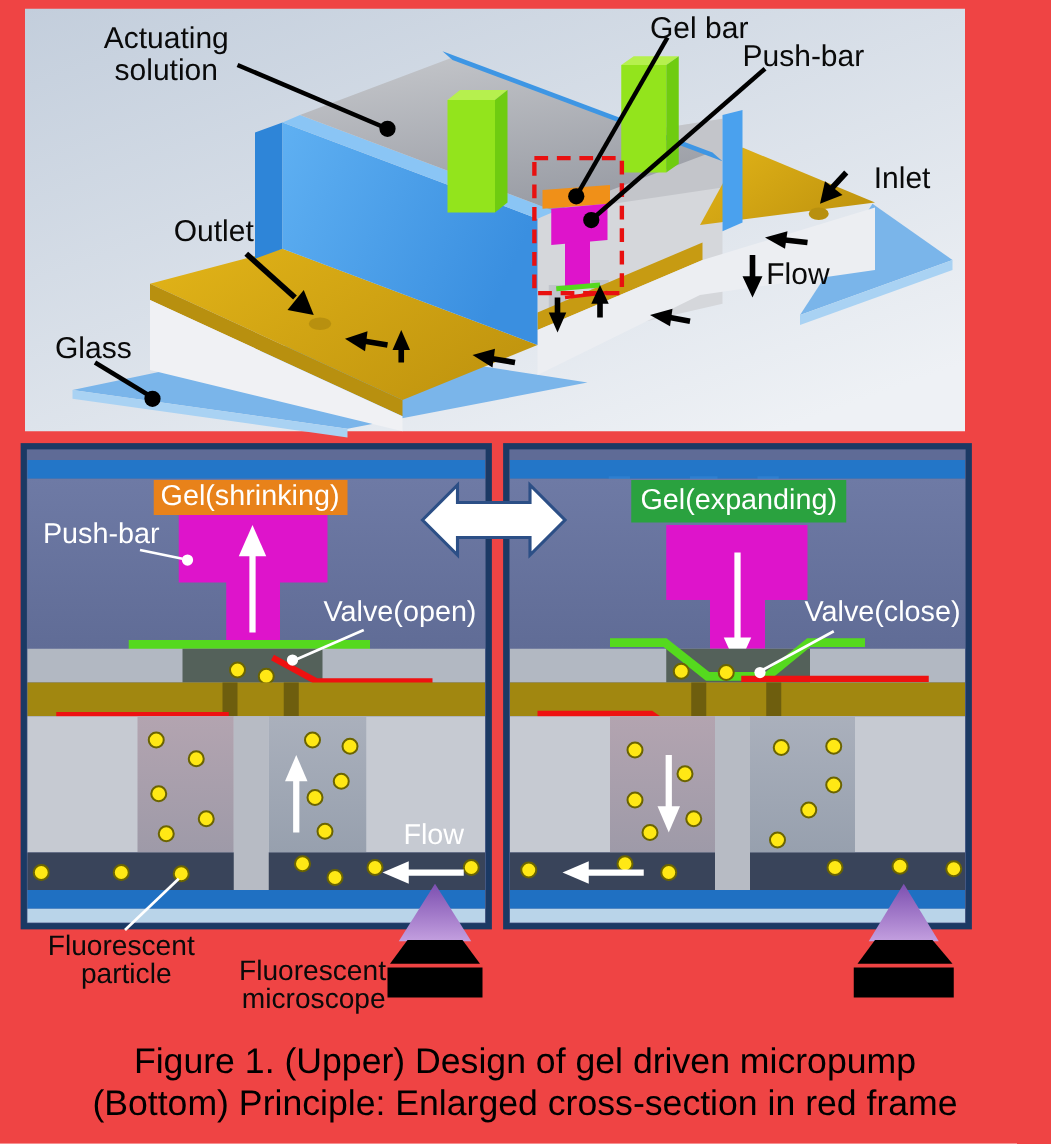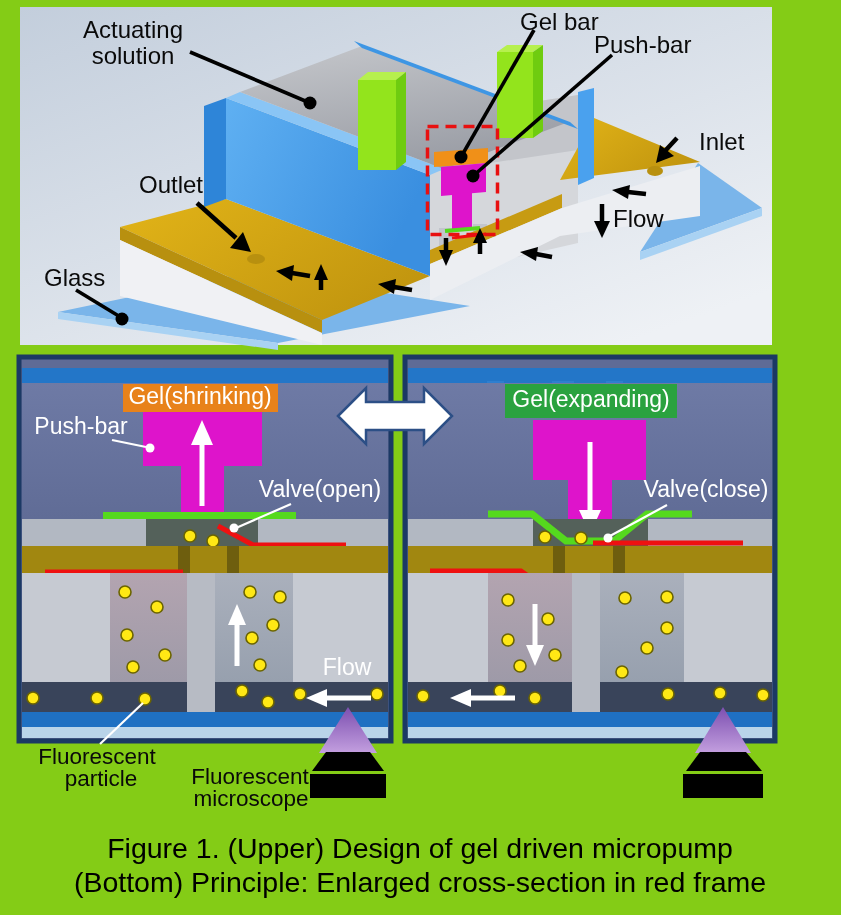--- a/index.html
+++ b/index.html
@@ -1,16 +1,16 @@
 <!DOCTYPE html>
 <html><head>
 <meta charset="utf-8">
 <style>
   html,body { margin:0; padding:0; background:#ffffff; }
-  .figure-wrap { position:relative; width:841px; height:915px; background:#84cc16; overflow:hidden; }
+  .figure-wrap { position:relative; width:841px; height:915px; background:#ef4444; overflow:hidden; }
   svg { display:block; }
   text { font-family:"Liberation Sans","DejaVu Sans",sans-serif; }
   .k  { font-size:24px; fill:#0a0a0a; }
   .w  { font-size:23px; fill:#ffffff; }
   .b2 { font-size:22.5px; fill:#0a0a0a; }
   .cap{ font-size:28.5px; fill:#000000; }
   .mid{ text-anchor:middle; }
   .particle { fill:#ffe815; stroke:#6b6400; stroke-width:1.6; }
   .wline { stroke:#ffffff; stroke-width:2.2; fill:none; }
   .kline { stroke:#000000; stroke-width:3.6; fill:none; }

